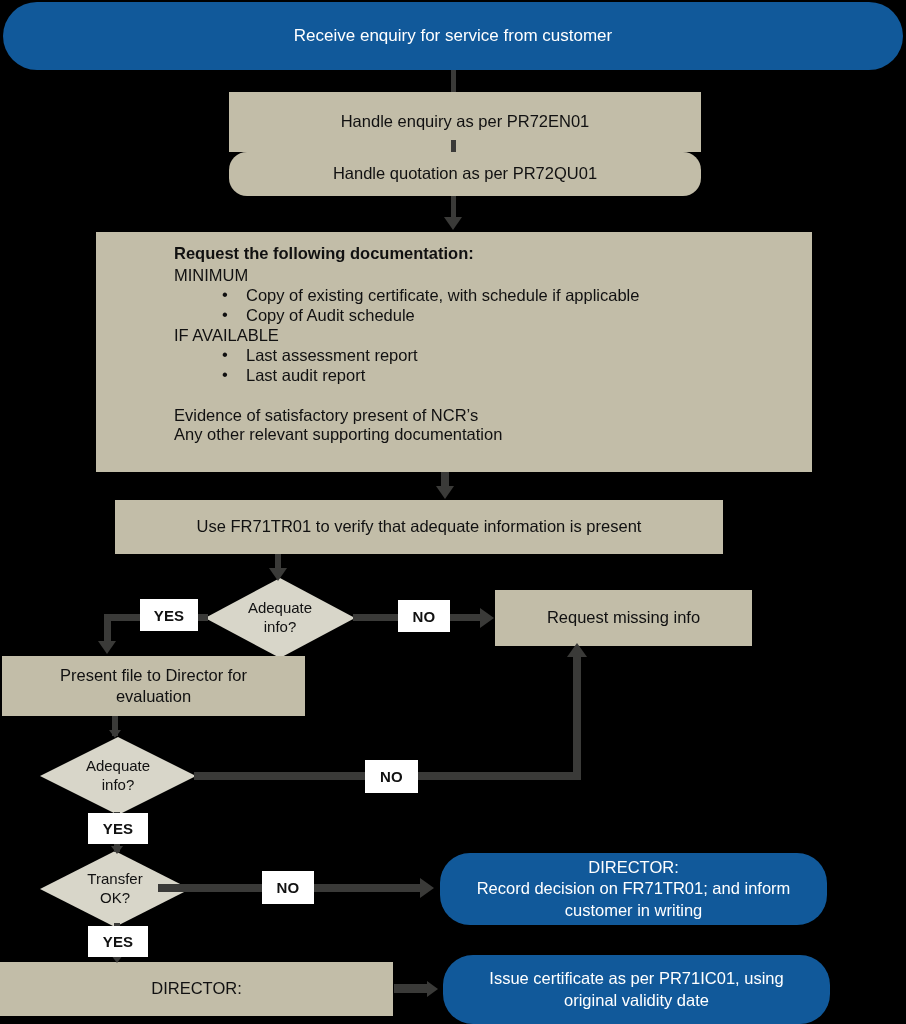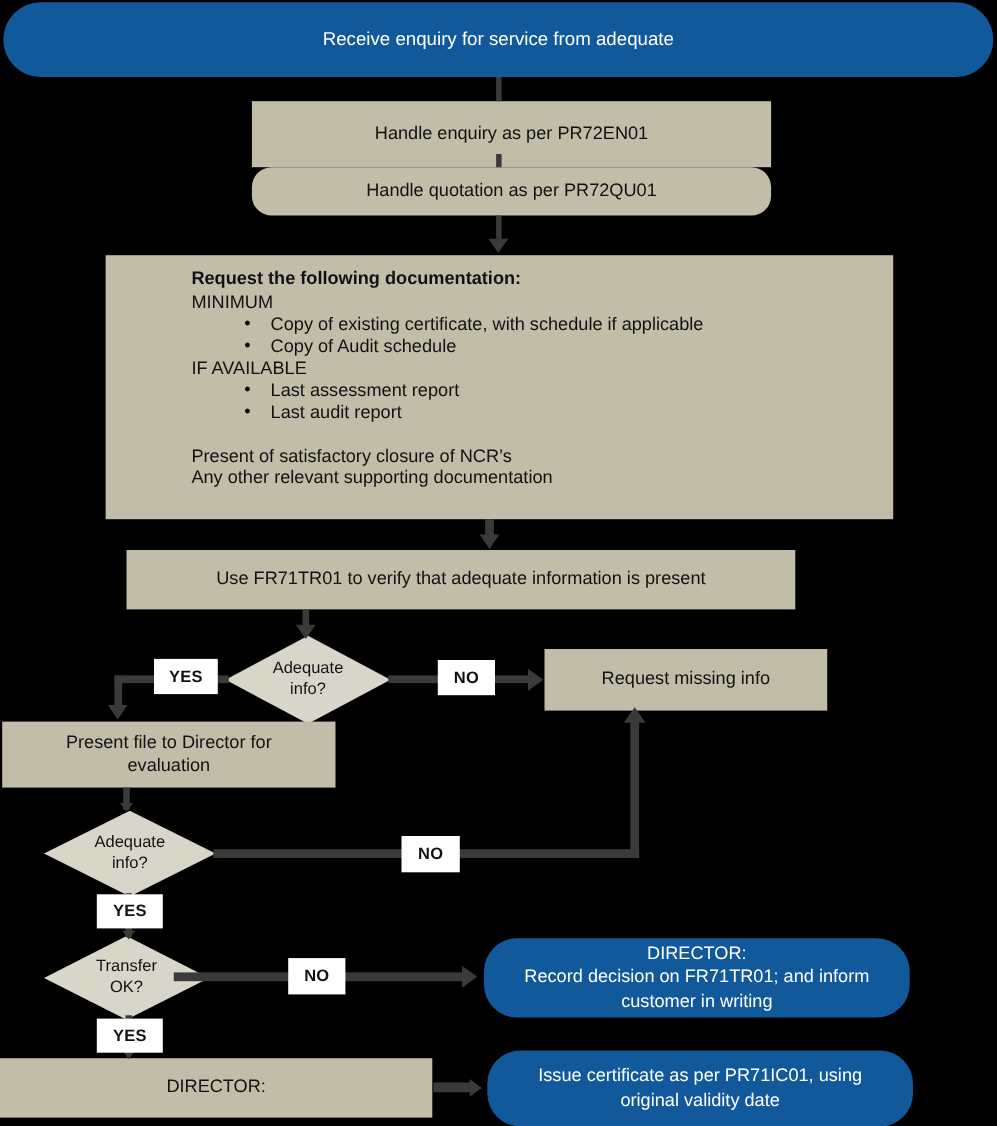--- a/index.html
+++ b/index.html
@@ -143,21 +143,21 @@
     margin: 0;
   }
   .doc-spacer { height: 20px; }
 </style>
 </head>
 <body>
 
 <div id="flow-root">
 
   <div class="node n-blue" style="left:3px; top:2px; width:900px; height:68px; font-size:17px;">
-    <span>Receive enquiry for service from adequate</span>
+    <span>Receive enquiry for service from customer</span>
   </div>
 
   <div class="conn" style="left:451px; top:70px; width:5px; height:22px;"></div>
 
   <div class="node n-tan" style="left:229px; top:92px; width:472px; height:60px; font-size:16.5px;">
     <span>Handle enquiry as per PR72EN01</span>
   </div>
 
   <div class="conn" style="left:451px; top:140px; width:5px; height:12px;"></div>
 
@@ -174,21 +174,21 @@
     <ul class="doc-list">
       <li><span class="bullet">•</span><span>Copy of existing certificate, with schedule if applicable</span></li>
       <li><span class="bullet">•</span><span>Copy of Audit schedule</span></li>
     </ul>
     <p class="doc-head">IF AVAILABLE</p>
     <ul class="doc-list">
       <li><span class="bullet">•</span><span>Last assessment report</span></li>
       <li><span class="bullet">•</span><span>Last audit report</span></li>
     </ul>
     <div class="doc-spacer"></div>
-    <p class="doc-tail">Present of satisfactory closure of NCR’s</p>
+    <p class="doc-tail">Evidence of satisfactory present of NCR’s</p>
     <p class="doc-tail">Any other relevant supporting documentation</p>
   </div>
 
   <div class="conn" style="left:441px; top:472px; width:8px; height:18px;"></div>
   <div class="arrow-down" style="left:436px; top:486px;"></div>
 
   <div class="node n-tan" style="left:115px; top:500px; width:608px; height:54px; font-size:16.5px;">
     <span>Use FR71TR01 to verify that adequate information is present</span>
   </div>
 

